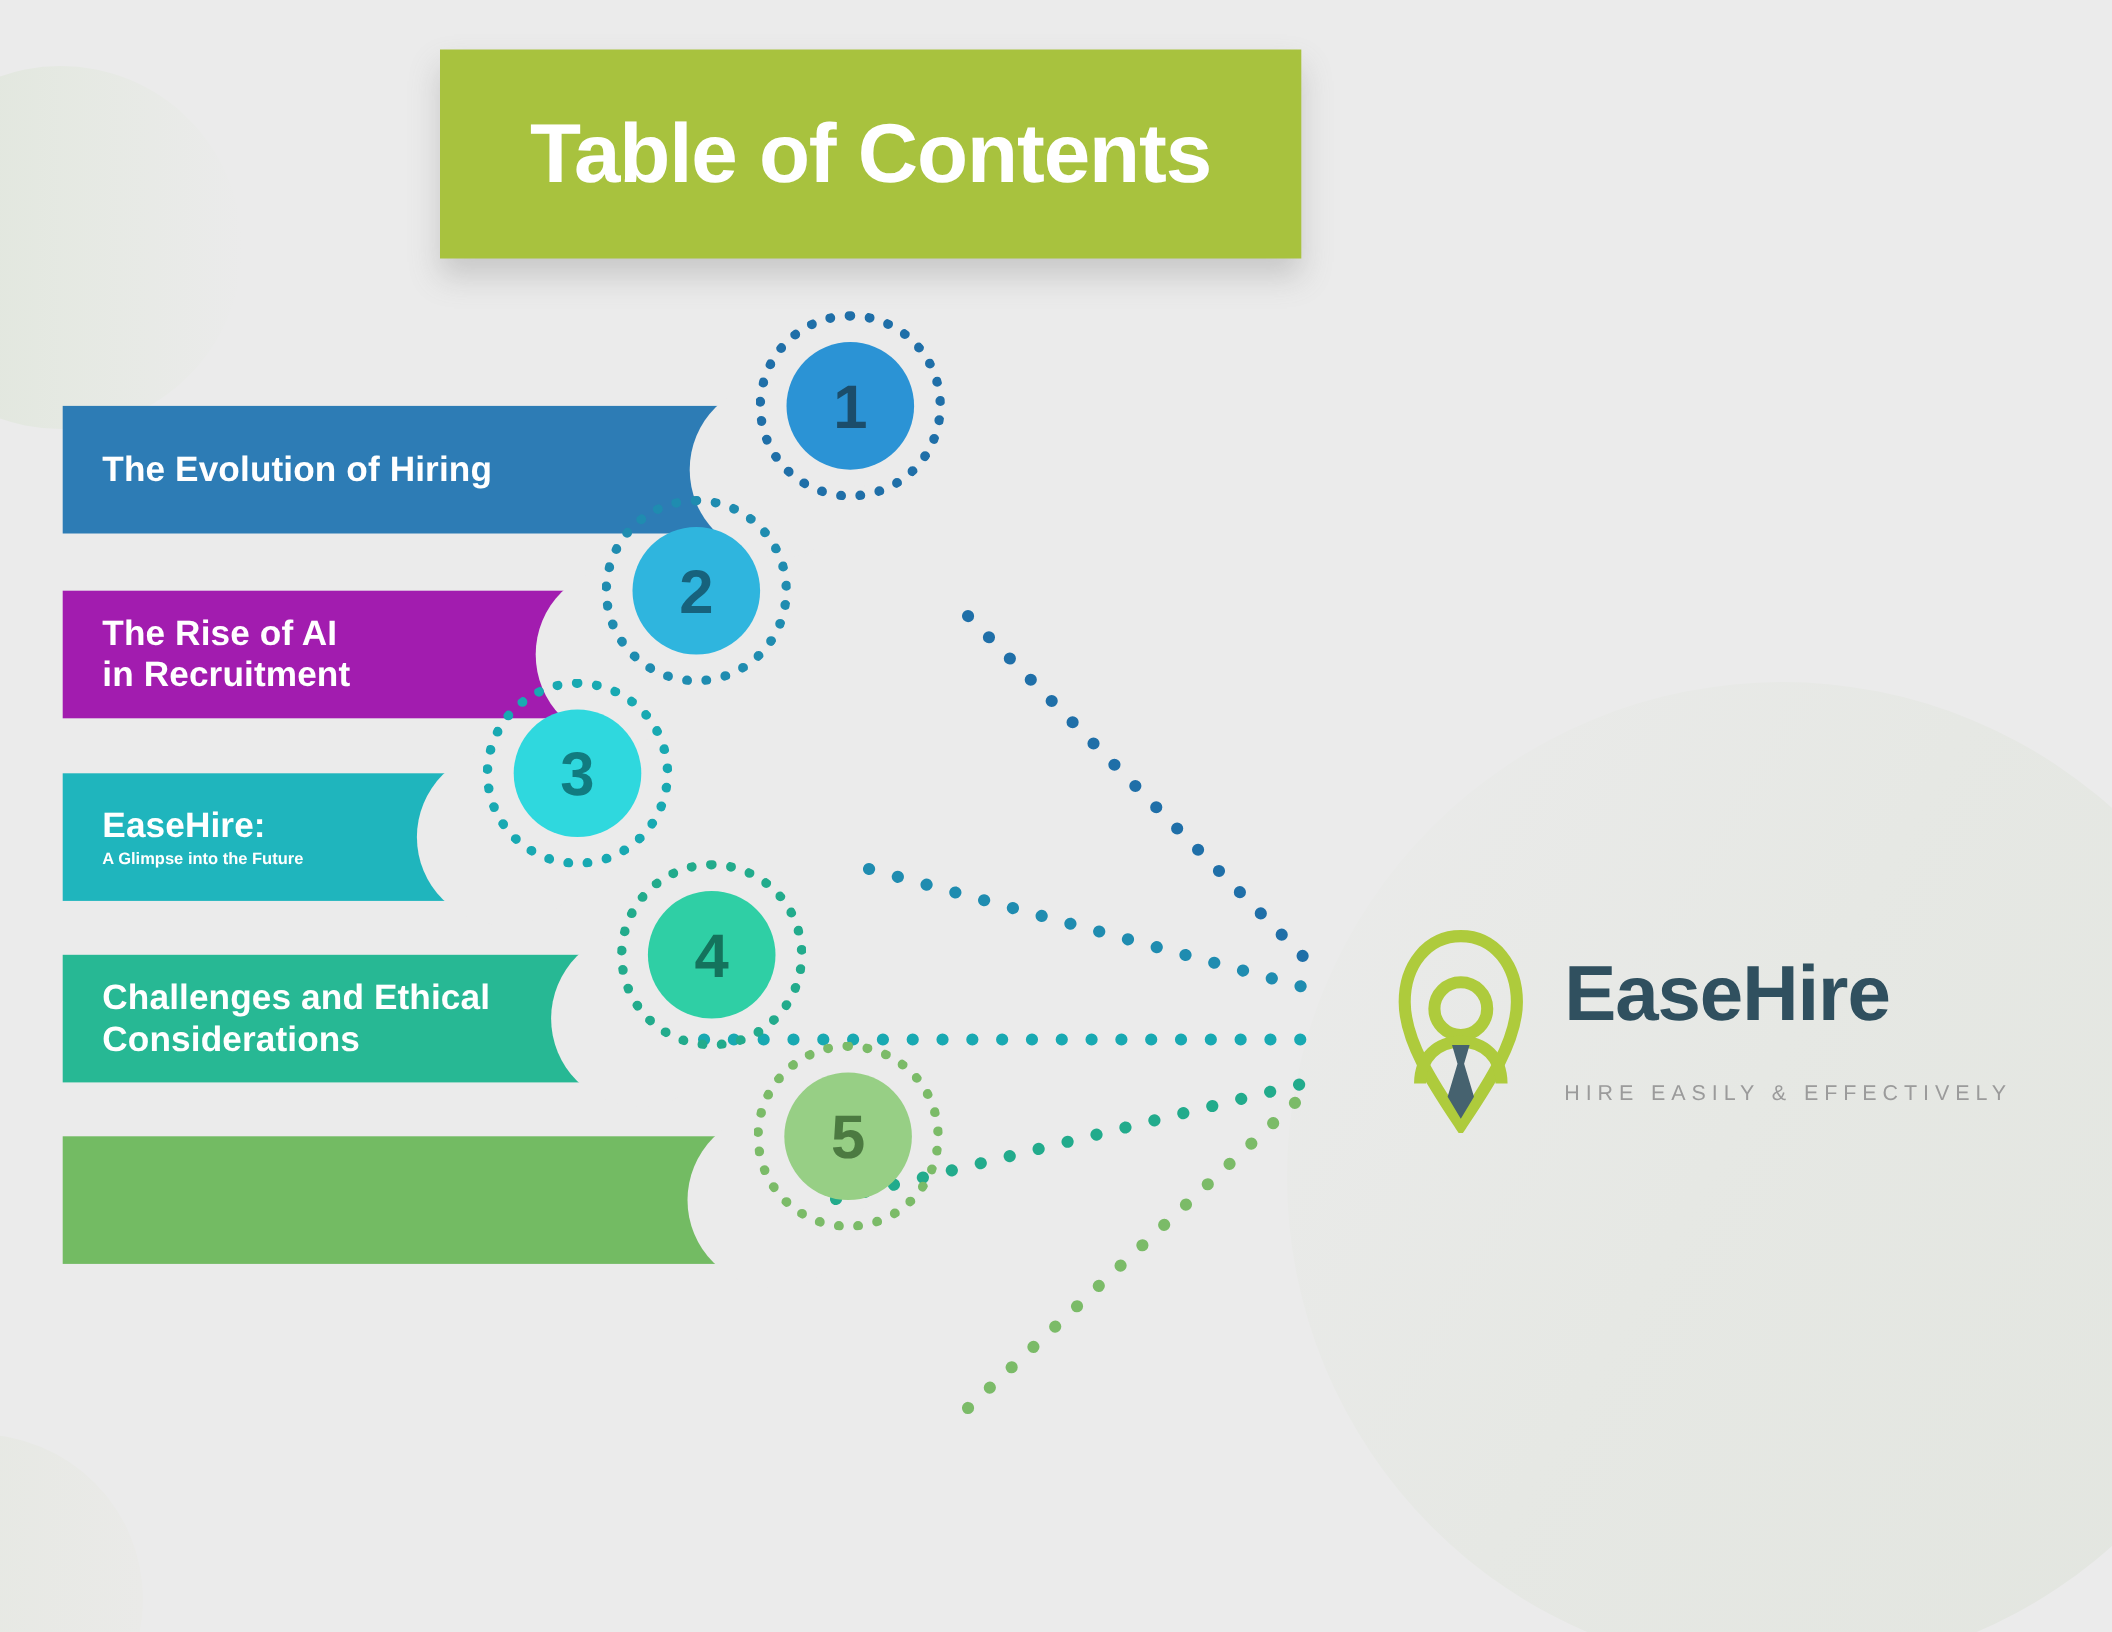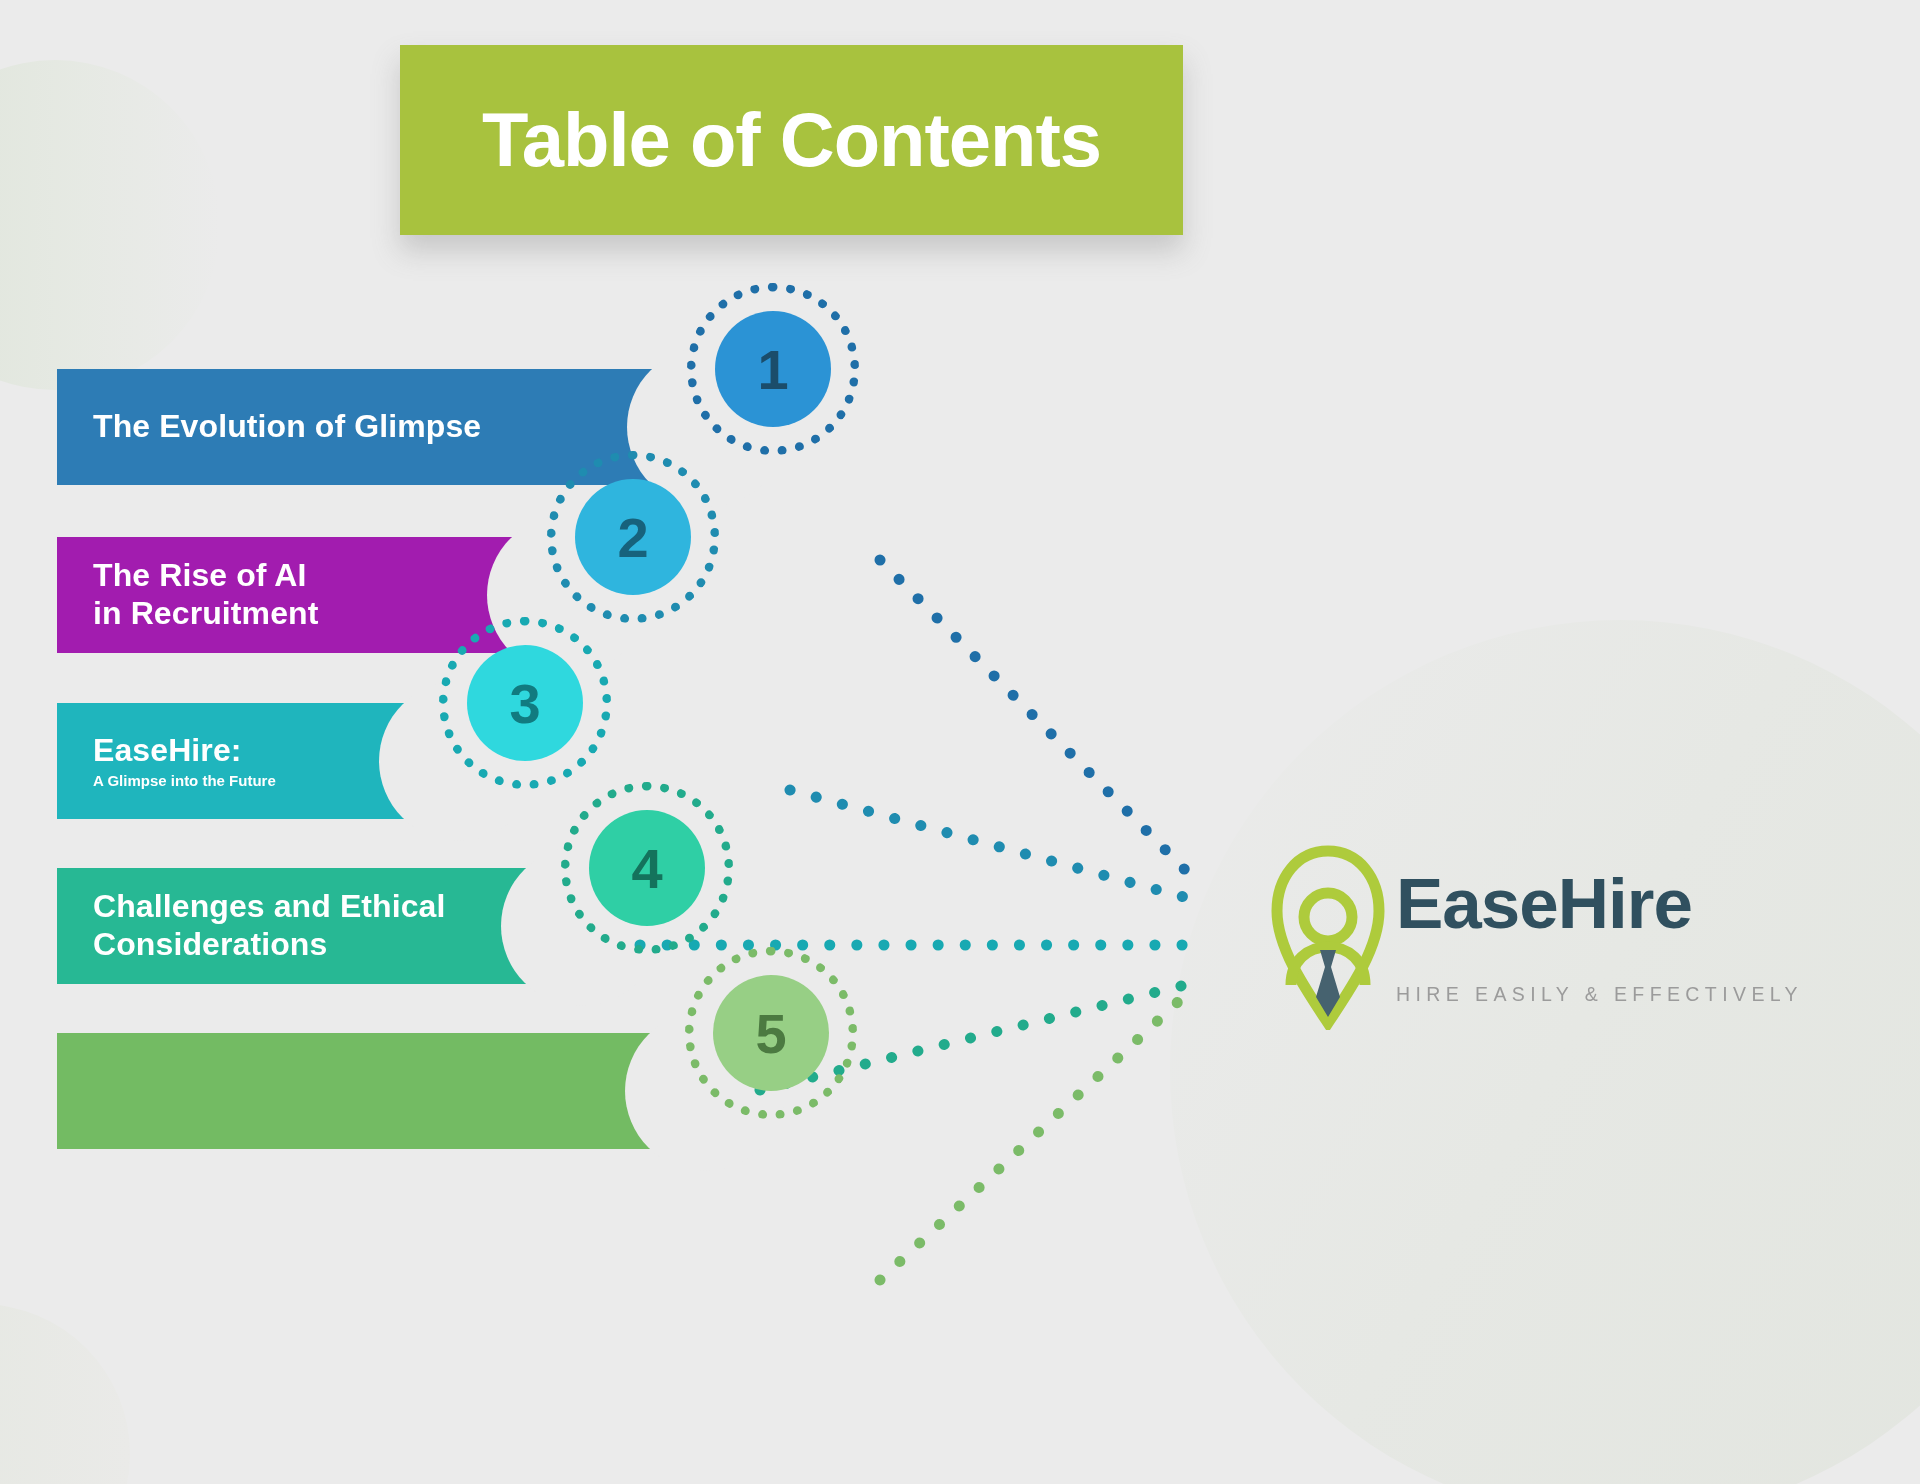--- a/index.html
+++ b/index.html
@@ -147,21 +147,21 @@
   
   .logo-wrap {
     position: absolute;
     left: 1268px;
     top: 845px;
     display: flex;
     align-items: center;
     z-index: 5;
   }
   .logo-word {
-    margin-left: 8px;
+    margin-left: 34px;
     display: flex;
     flex-direction: column;
     gap: 37px;
   }
   .logo-name {
     font-size: 71px;
     font-weight: bold;
     color: #30505f;
     line-height: .98;
     letter-spacing: -1px;
@@ -195,21 +195,21 @@
       <path id="conn-4" d="M 760 1090 L 1185 985" stroke="#22ab8c" stroke-width="11" stroke-dasharray="0.1 27"></path>
       <path id="conn-5" d="M 880 1280 L 1180 1000" stroke="#7bbb68" stroke-width="11" stroke-dasharray="0.1 27"></path>
     </g>
   </svg>
 
   <div class="toc">
 
     <div class="toc-row" style="top:369px;">
       <div class="bar" style="width:638px;height:116px;background:#2d7cb5;">
         <div>
-          <div class="bar-title">The Evolution of Glimpse</div>
+          <div class="bar-title">The Evolution of Hiring</div>
         </div>
         <div class="bar-notch" style="width:160px;height:160px;right:-92px;"></div>
       </div>
       <div class="badge-ring" style="left:630px;width:172px;height:172px;border-width:9px;border-color:#1f6fa8;"></div>
       <div class="badge" style="left:658px;width:116px;height:116px;background:#2b93d5;">
         <span style="font-size:56px;color:#1b4d6b;">1</span>
       </div>
     </div>
 
     <div class="toc-row" style="top:537px;">

